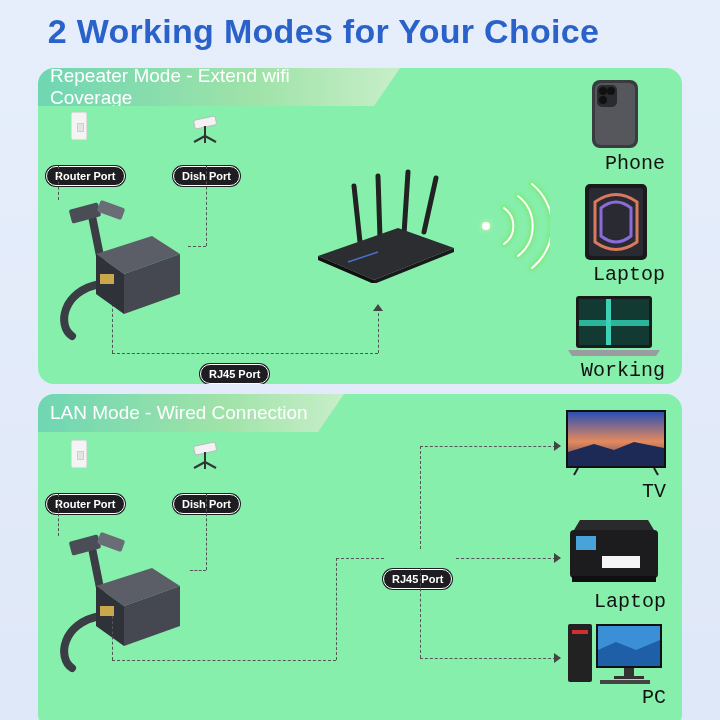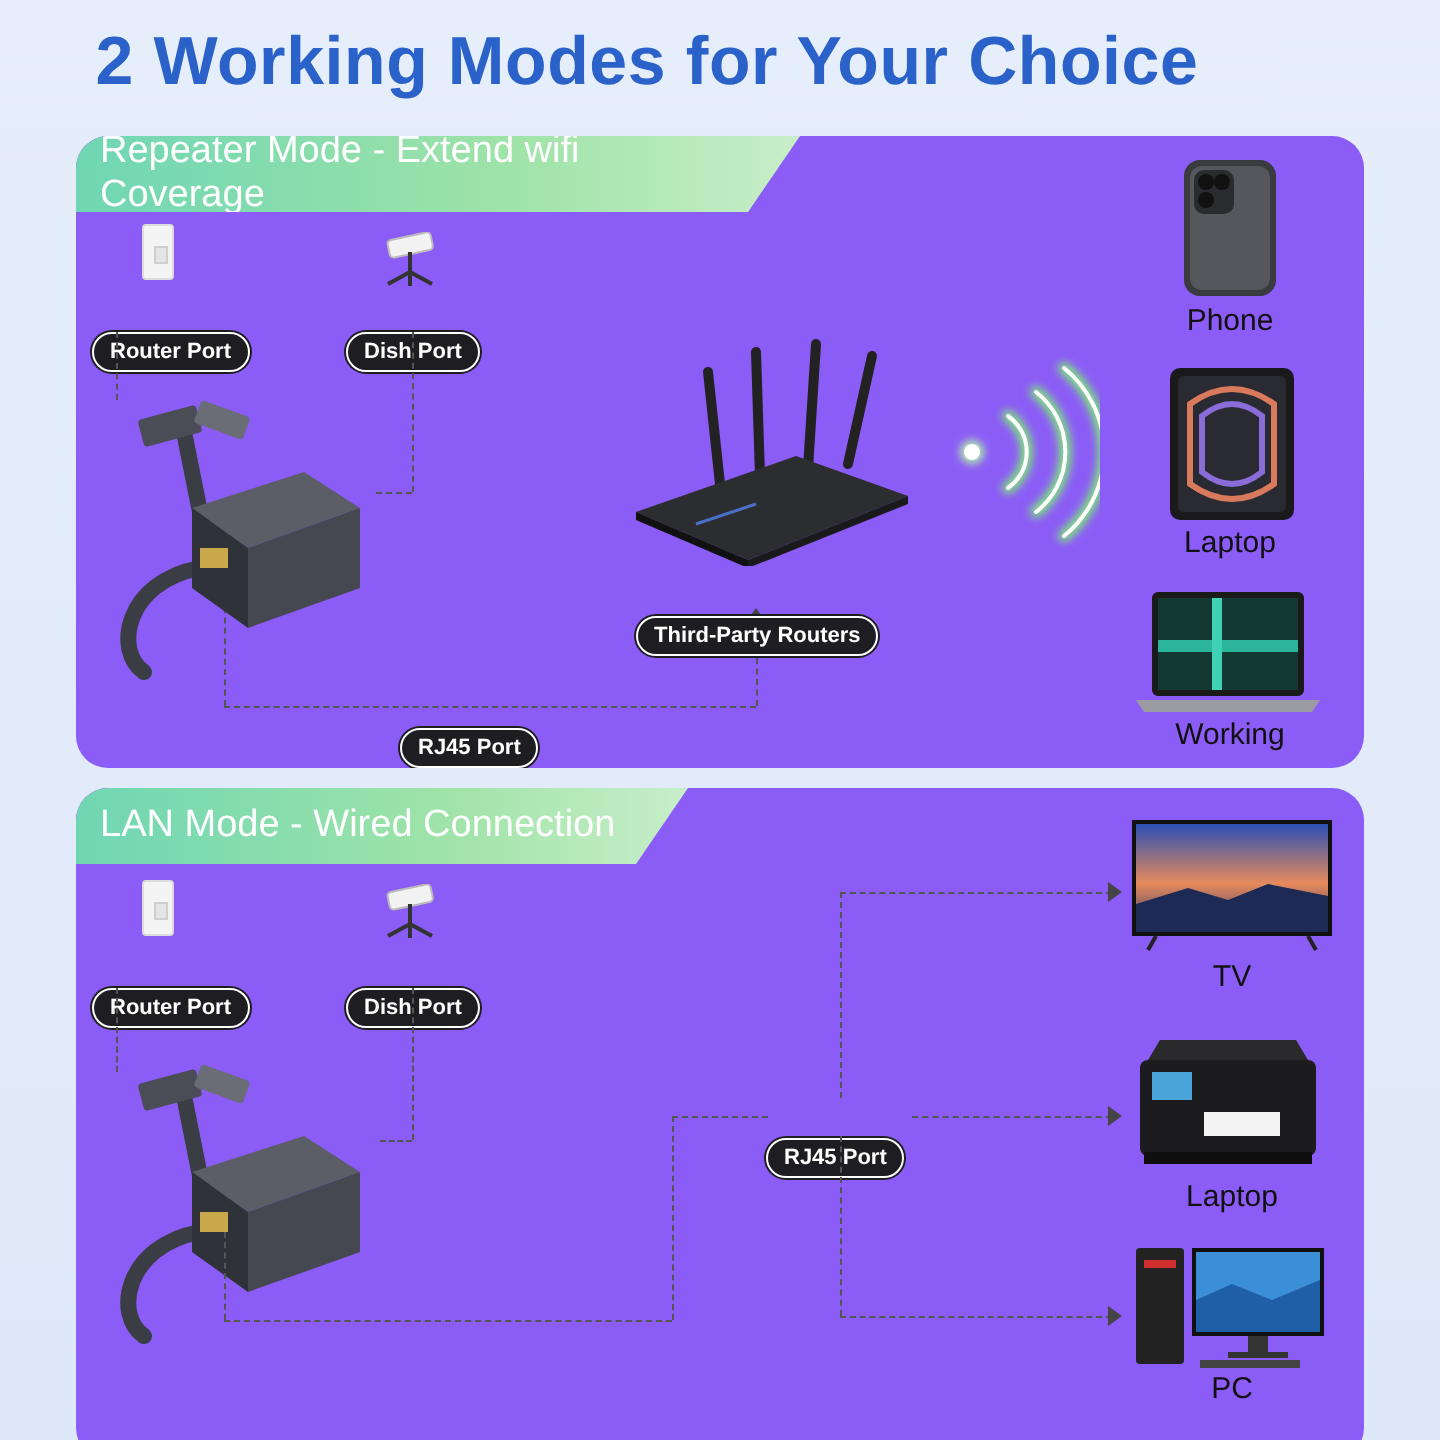--- a/index.html
+++ b/index.html
@@ -7,21 +7,21 @@
   body {
     background: linear-gradient(180deg, #e6eefb 0%, #dfe8f8 100%);
     font-family: "Liberation Sans", "DejaVu Sans", sans-serif;
     position: relative;
   }
   .title {
     position: absolute; left: 0; top: 12px; width: 647px; text-align: center;
     font-size: 34px; font-weight: bold; color: #2a62c9; letter-spacing: 0.3px;
   }
   .panel {
-    position: absolute; left: 38px; width: 644px; background: #8b5cf6;
+    position: absolute; left: 38px; width: 644px; background: #86efac;
     border-radius: 16px; overflow: hidden;
   }
   .panel.top { top: 68px; height: 316px; }
   .panel.bottom { top: 394px; height: 336px; }
   .tab {
     position: absolute; left: 0; top: 0; height: 38px; padding: 0 34px 0 12px;
     display: flex; align-items: center; color: #ffffff; font-size: 19px;
     background: linear-gradient(90deg, #6fd6b3 0%, #9fe3a8 60%, #c8eec9 100%);
     clip-path: polygon(0 0, 100% 0, calc(100% - 26px) 100%, 0 100%);
     border-top-left-radius: 16px;
@@ -37,21 +37,21 @@
   .dash-v { position: absolute; border-left: 1.5px dashed #555; width: 0; }
   .dash-h { position: absolute; border-top: 1.5px dashed #555; height: 0; }
   .arrow-r {
     position: absolute; width: 0; height: 0;
     border-top: 5px solid transparent; border-bottom: 5px solid transparent; border-left: 7px solid #444;
   }
   .arrow-u {
     position: absolute; width: 0; height: 0;
     border-left: 5px solid transparent; border-right: 5px solid transparent; border-bottom: 7px solid #444;
   }
-  .device-label { position: absolute; font-size: 15px; color: #111; text-align: center; width: 100px; }
+  .device-label { position: absolute; font-size: 20px; color: #111; text-align: right; width: 100px; font-family: Liberation Mono, monospace; }
   .wall-plate {
     position: absolute; width: 16px; height: 28px; background: #f4f4f4;
     border: 1px solid #ddd; border-radius: 2px;
   }
   .wall-plate::after { content: ""; position: absolute; left: 5px; top: 10px; width: 5px; height: 7px; background: #e4e4e4; border: 1px solid #cfcfcf; }
   .device { position: absolute; }
 </style>
 </head>
 <body>
 
@@ -97,21 +97,20 @@
   <svg class="device" style="left:270px; top:100px;" width="150" height="115" viewBox="0 0 150 115">
     <line x1="52" y1="74" x2="46" y2="18" stroke="#222" stroke-width="5" stroke-linecap="round"></line>
     <line x1="72" y1="70" x2="70" y2="8" stroke="#222" stroke-width="5" stroke-linecap="round"></line>
     <line x1="96" y1="66" x2="100" y2="4" stroke="#222" stroke-width="5" stroke-linecap="round"></line>
     <line x1="116" y1="64" x2="128" y2="10" stroke="#222" stroke-width="5" stroke-linecap="round"></line>
     <polygon points="10,88 90,60 146,80 66,112" fill="#2c2d31"></polygon>
     <polygon points="10,88 66,112 66,116 10,92" fill="#111"></polygon>
     <polygon points="66,112 146,80 146,84 66,116" fill="#1a1a1d"></polygon>
     <line x1="40" y1="94" x2="70" y2="84" stroke="#4a70c8" stroke-width="1.5"></line>
   </svg>
-  <div class="pill" style="left:280px; top:220px;">Third-Party Routers</div>
 
   <svg class="device" style="left:432px; top:108px;" width="80" height="100" viewBox="0 0 80 100">
     <defs>
       <filter id="glow">
           <feGaussianBlur stdDeviation="2"></feGaussianBlur>
         </filter>
     </defs>
     <g filter="url(#glow)" fill="none" stroke="#7ee87a" stroke-width="6" stroke-linecap="round">
       <circle cx="16" cy="50" r="6" fill="#aef0a8" stroke="none"></circle>
       <path d="M34 32 A 22 22 0 0 1 34 68"></path>

